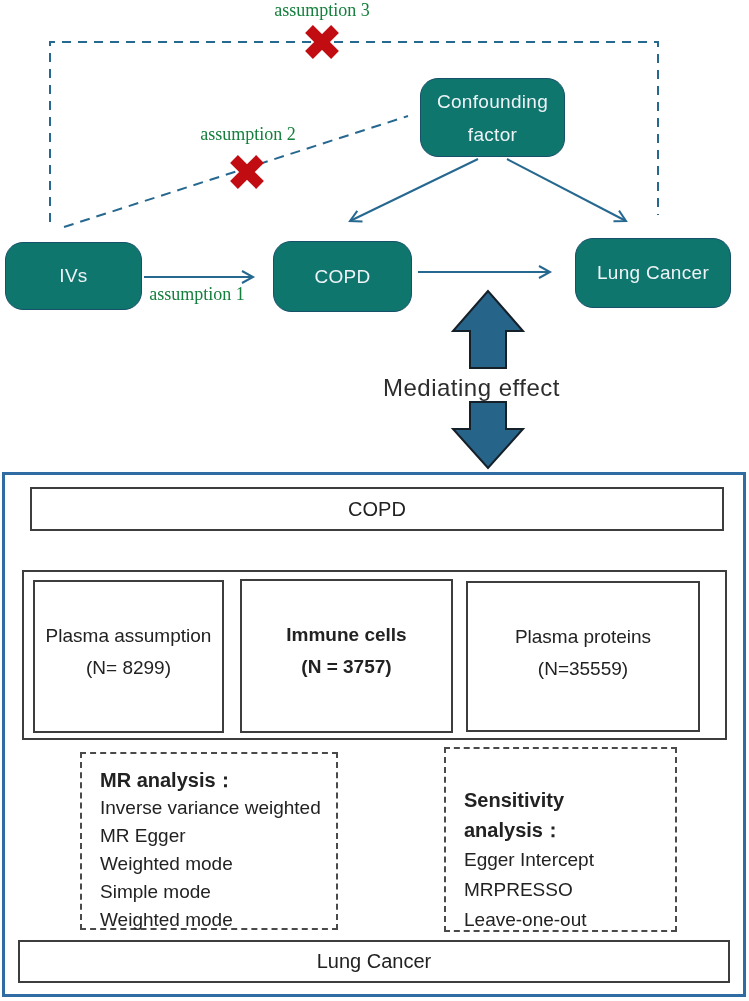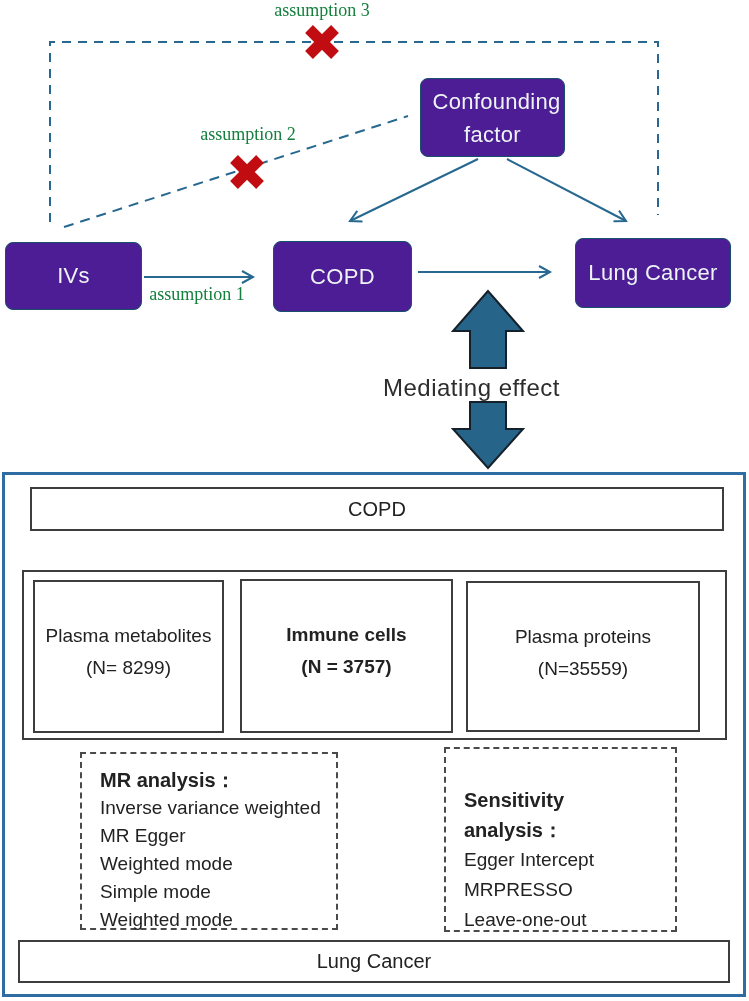--- a/index.html
+++ b/index.html
@@ -5,23 +5,23 @@
   html,body{margin:0;padding:0;background:#ffffff;}
   #stage{
     position:relative;width:749px;height:1001px;background:#ffffff;
     font-family:"Liberation Sans",sans-serif;overflow:hidden;
   }
   #wires{position:absolute;left:0;top:0;width:749px;height:1001px;z-index:1;}
   .abs{position:absolute;box-sizing:border-box;}
 
   
   .node{
-    background:#4c1d95;border:1px solid #17506a;border-radius:8px;
+    background:#0f766e;border:1px solid #17506a;border-radius:18px;
     color:#eef3f6;display:flex;align-items:center;justify-content:center;
-    text-align:center;font-size:22px;letter-spacing:.3px;z-index:2;
+    text-align:center;font-size:19px;letter-spacing:.3px;z-index:2;
   }
   .node-confounder{line-height:33px;padding:0 12px;}
 
   .assumption{
     font-family:"Liberation Serif",serif;font-size:18px;color:#15803d;
     text-align:center;z-index:2;
   }
   .mediating{
     font-size:24px;color:#2d2d2d;text-align:left;z-index:2;letter-spacing:.5px;
   }
@@ -123,21 +123,21 @@
 
   <div class="abs panel" style="left:2px;top:472px;width:744px;height:525px;"></div>
 
   <div class="abs wbox" style="left:30px;top:487px;width:694px;height:44px;">
     <span>COPD</span>
   </div>
 
   <div class="abs mediator-wrap" style="left:22px;top:570px;width:705px;height:170px;"></div>
 
   <div class="abs mediator" style="left:33px;top:580px;width:191px;height:153px;">
-    <div>Plasma metabolites</div>
+    <div>Plasma assumption</div>
     <div>(N= 8299)</div>
   </div>
 
   <div class="abs mediator" style="left:240px;top:579px;width:213px;height:154px;font-weight:bold;">
     <div>Immune cells</div>
     <div>(N = 3757)</div>
   </div>
 
   <div class="abs mediator" style="left:466px;top:581px;width:234px;height:151px;">
     <div>Plasma proteins</div>

